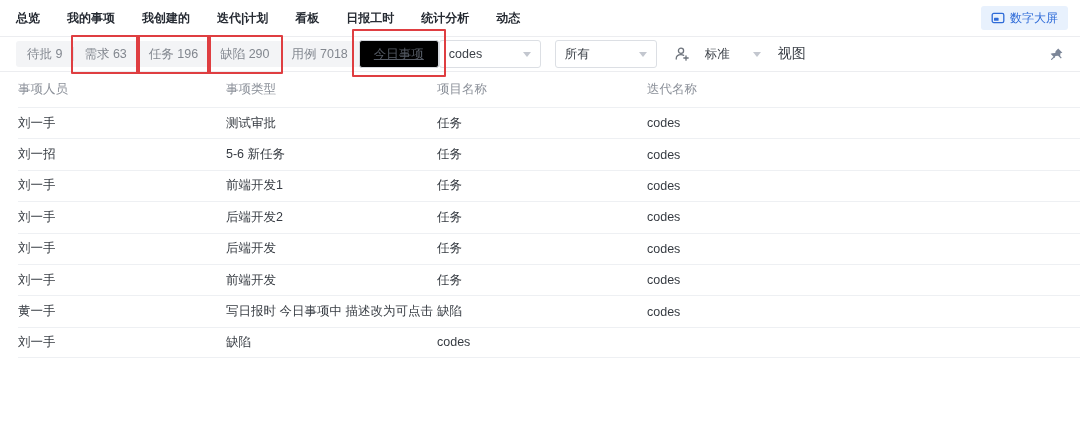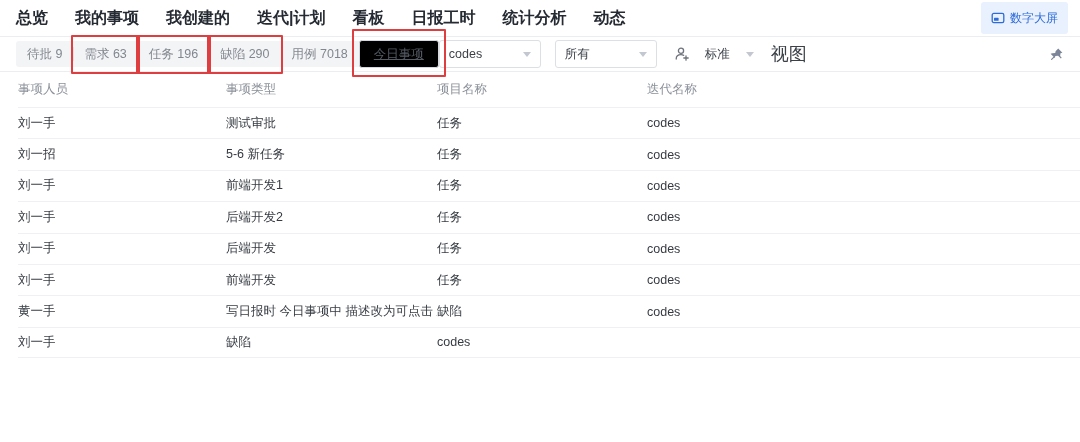--- a/index.html
+++ b/index.html
@@ -5,42 +5,42 @@
   * { box-sizing: border-box; margin: 0; padding: 0; }
   html,body { width:1080px; height:442px; }
   body {
     background:#ffffff;
     font-family:"Liberation Sans","DejaVu Sans",sans-serif;
     position:relative; overflow:hidden;
     -webkit-font-smoothing:antialiased;
   }
   
   .topnav { display:flex; align-items:center; height:37px; padding:0 12px 0 16px; border-bottom:1px solid #ecedf0; }
-  .nav-item { position:relative; font-size:16px; font-weight:700; color:#262b33; line-height:36px; margin-right:27px; cursor:pointer; white-space:nowrap; }
+  .nav-item { position:relative; font-size:12px; font-weight:700; color:#262b33; line-height:36px; margin-right:27px; cursor:pointer; white-space:nowrap; }
   .nav-item.active { color:#2e6bd8; }
   .nav-item.active::after { content:""; position:absolute; left:1px; right:1px; bottom:2px; height:2px; background:#2e6bd8; border-radius:1px; }
   .spacer { flex:1; }
-  .bigscreen-btn { display:flex; align-items:center; gap:5px; background:#e8f1fd; border:none; border-radius:3px; color:#2e6bd8; font-size:12px; height:32px; padding:0 10px; cursor:pointer; font-family:inherit; }
+  .bigscreen-btn { display:flex; align-items:center; gap:5px; background:#e8f1fd; border:none; border-radius:3px; color:#2e6bd8; font-size:12px; height:24px; padding:0 10px; cursor:pointer; font-family:inherit; }
   
   .filterbar { display:flex; align-items:center; height:35px; padding:0 14px 0 16px; border-bottom:1px solid #ecedf0; position:relative; }
   .seg { display:flex; align-items:flex-end; background:#f3f4f6; border-radius:3px; height:26px; }
   .seg-item { position:relative; font-size:12.5px; color:#82878f; line-height:26px; padding:0 11px; cursor:pointer; white-space:nowrap; }
   .seg-item + .seg-item::before { content:""; position:absolute; left:0; top:6px; bottom:6px; width:1px; background:#e2e4e8; }
   .seg-item.selected { background:#000000; border:1px solid #d5d8dd; border-radius:3px; color:#565c66; height:28px; line-height:26px; margin:-1px 0; padding:0 14px;text-decoration:underline; }
   .seg-item.selected::before, .seg-item.selected + .seg-item::before { display:none; }
   .anno { position:absolute; border:2px solid #df3e41; border-radius:1px; pointer-events:none; z-index:6; }
   .anno.small { top:-6px; bottom:-7px; left:-2px; right:-2px; }
   .anno.big { top:-12px; bottom:-10px; left:-8px; right:-8px; }
   .select-box { display:flex; align-items:center; justify-content:space-between; width:102px; height:28px; border:1px solid #dcdfe4; border-radius:3px; background:#fff; padding:0 9px; font-size:12.5px; color:#3c4148; cursor:pointer; }
   .select-box:first-of-type { margin-left:11px; }
   .select-box + .select-box { margin-left:14px; }
   .caret { width:0; height:0; border-left:4px solid transparent; border-right:4px solid transparent; border-top:5px solid #c3c7cf; }
   .icon-btn { display:flex; align-items:center; margin-left:17px; background:none; border:none; cursor:pointer; padding:0; }
-  .mode { display:flex; align-items:center; gap:16px; margin-left:15px; font-size:12.5px; color:#3c4148; cursor:pointer; white-space:nowrap; }
-  .view-label { margin-left:17px; font-size:18px; color:#3c4148; cursor:pointer; white-space:nowrap; }
+  .mode { display:flex; align-items:center; gap:23px; margin-left:15px; font-size:12.5px; color:#3c4148; cursor:pointer; white-space:nowrap; }
+  .view-label { margin-left:17px; font-size:14px; color:#3c4148; cursor:pointer; white-space:nowrap; }
   .pin-btn { margin-left:auto; background:none; border:none; cursor:pointer; display:flex; align-items:center; padding:2px; }
   
   .table { padding-left:18px; }
   .thead, .trow { display:grid; grid-template-columns:208px 211px 210px 206px 1fr; align-items:center; }
   .thead { height:35px; font-size:12.5px; color:#8b9099; }
   .trow { height:31.4px; font-size:12.5px; color:#363b42; border-top:1px solid #eef0f3; cursor:pointer; }
   .trow:last-child { border-bottom:1px solid #eef0f3; }
   .cell { white-space:nowrap; overflow:hidden; padding-right:10px; }
   svg { display:block; }
 </style>

